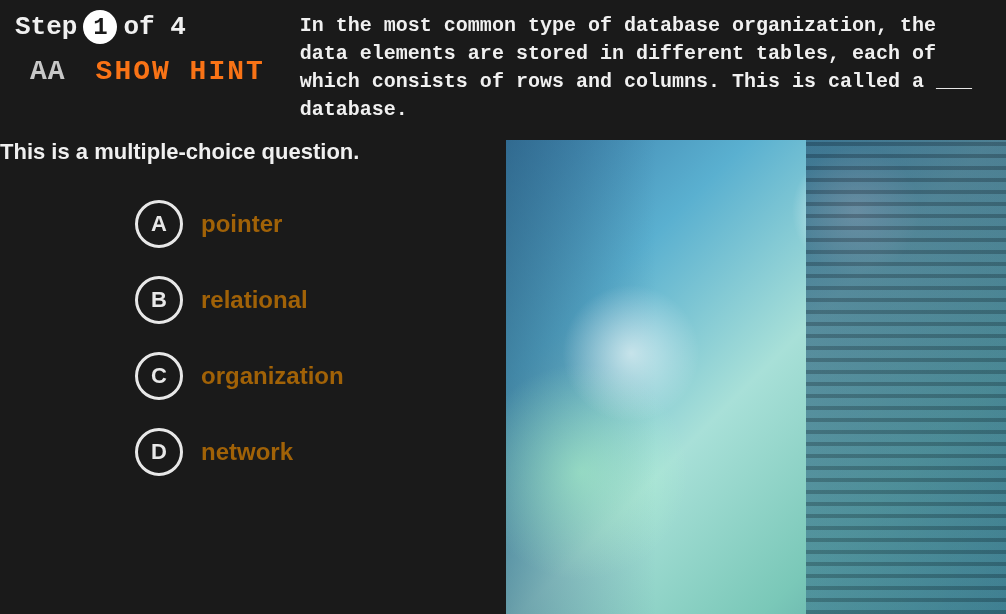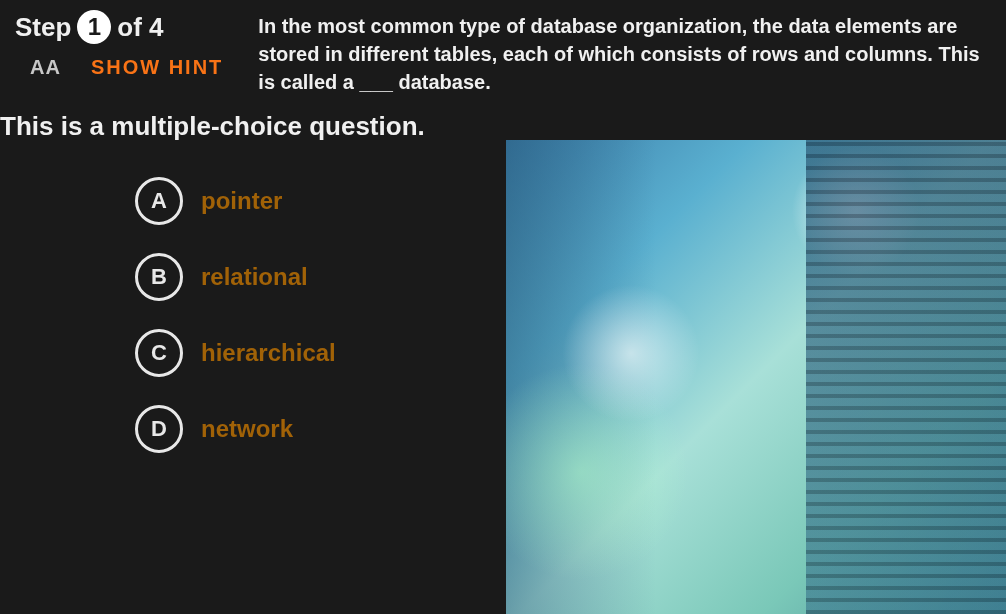--- a/index.html
+++ b/index.html
@@ -14,20 +14,21 @@
       font-family: -apple-system, BlinkMacSystemFont, "Segoe UI", Arial, sans-serif;
       color: #e8e8e8;
       overflow: hidden;
       position: relative;
     }
     .top-bar {
       display: flex;
       align-items: flex-start;
       padding: 10px 15px 5px 15px;
       gap: 20px;
+      font-family: Liberation Mono, monospace;
     }
     .step-indicator {
       display: flex;
       align-items: center;
       gap: 6px;
       font-size: 26px;
       font-weight: 700;
       color: #f0f0f0;
       white-space: nowrap;
     }
@@ -49,37 +50,37 @@
       color: #f0f0f0;
       line-height: 1.4;
       flex: 1;
       padding-top: 2px;
     }
     .controls-row {
       display: flex;
       align-items: center;
       gap: 30px;
       padding: 8px 15px 10px 15px;
-      font-size: 20px;
+      font-size: 28px;
     }
     .aa-button {
       color: #c8c8c8;
       font-weight: 600;
       letter-spacing: 1px;
       cursor: pointer;
     }
     .hint-button {
       color: #f97316;
       font-weight: 600;
       letter-spacing: 2px;
       cursor: pointer;
     }
     .instruction {
       padding: 10px 15px 15px 0px;
-      font-size: 26px;
+      font-size: 22px;
       font-weight: 700;
       color: #f0f0f0;
     }
     .content-area {
       display: flex;
       gap: 10px;
       padding-left: 15px;
     }
     .answers-column {
       flex: 0 0 480px;
@@ -172,21 +173,21 @@
     <div class="answer-option">
       <span class="answer-letter">A</span>
       <span class="answer-text">pointer</span>
     </div>
     <div class="answer-option">
       <span class="answer-letter">B</span>
       <span class="answer-text">relational</span>
     </div>
     <div class="answer-option">
       <span class="answer-letter">C</span>
-      <span class="answer-text">hierarchical</span>
+      <span class="answer-text">organization</span>
     </div>
     <div class="answer-option">
       <span class="answer-letter">D</span>
       <span class="answer-text">network</span>
     </div>
   </div>
 </div>
 
 <div class="image-panel"></div>
 

